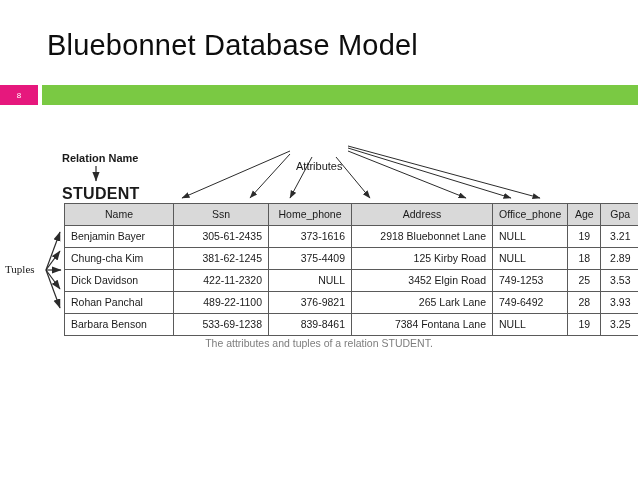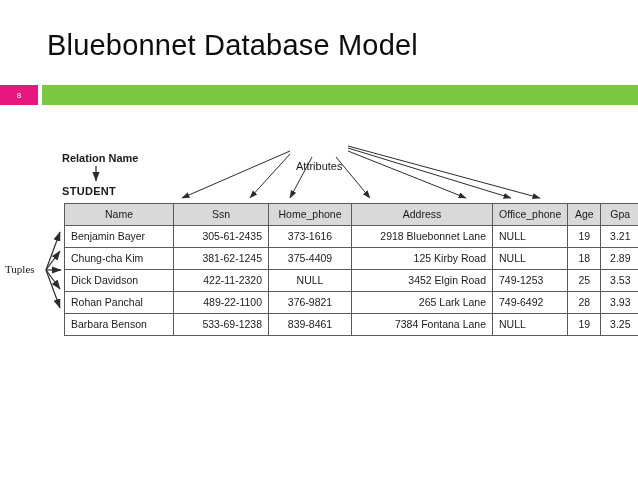--- a/index.html
+++ b/index.html
@@ -77,21 +77,21 @@
     font-size: 11px;
     color: #1a1a1a;
     white-space: nowrap;
   }
   #relation-name-label { left: 62px; top: 37px; font-weight: bold; }
   #attributes-label    { left: 296px; top: 45px; }
   #tuples-label        { left: 5px;  top: 148px; font-family: Liberation Serif, serif; }
   #relation-title      {
     left: 62px; top: 70px;
     font-weight: bold;
-    font-size: 11px;
+    font-size: 16px;
     letter-spacing: 0.3px;
   }
 
   
   #student-table {
     position: absolute;
     left: 64px;
     top: 88px;
     border-collapse: collapse;
     background: #ffffff;
@@ -106,21 +106,21 @@
     line-height: 15px;
     white-space: nowrap;
     font-weight: normal;
   }
   #student-table thead th {
     background: #d9d9d9;
     text-align: center;
   }
   #student-table td.c-name    { text-align: left;   min-width: 96px; }
   #student-table td.c-ssn     { text-align: right; min-width: 82px; }
-  #student-table td.c-home    { text-align: center;   min-width: 70px; }
+  #student-table td.c-home    { text-align: right;   min-width: 70px; }
   #student-table td.c-addr    { text-align: right;   min-width: 128px; }
   #student-table td.c-office  { text-align: left;   min-width: 62px; }
   #student-table td.c-age     { text-align: center; min-width: 20px; }
   #student-table td.c-gpa     { text-align: center; min-width: 26px; }
 
   
   #figure-caption {
     position: absolute;
     left: 0;
     top: 222px;
@@ -228,13 +228,14 @@
         <td class="c-ssn">533-69-1238</td>
         <td class="c-home">839-8461</td>
         <td class="c-addr">7384 Fontana Lane</td>
         <td class="c-office">NULL</td>
         <td class="c-age">19</td>
         <td class="c-gpa">3.25</td>
       </tr>
     </tbody>
   </table>
 
+  <div id="figure-caption">The attributes and tuples of a relation STUDENT.</div>
 </div>
 
 </body></html>

